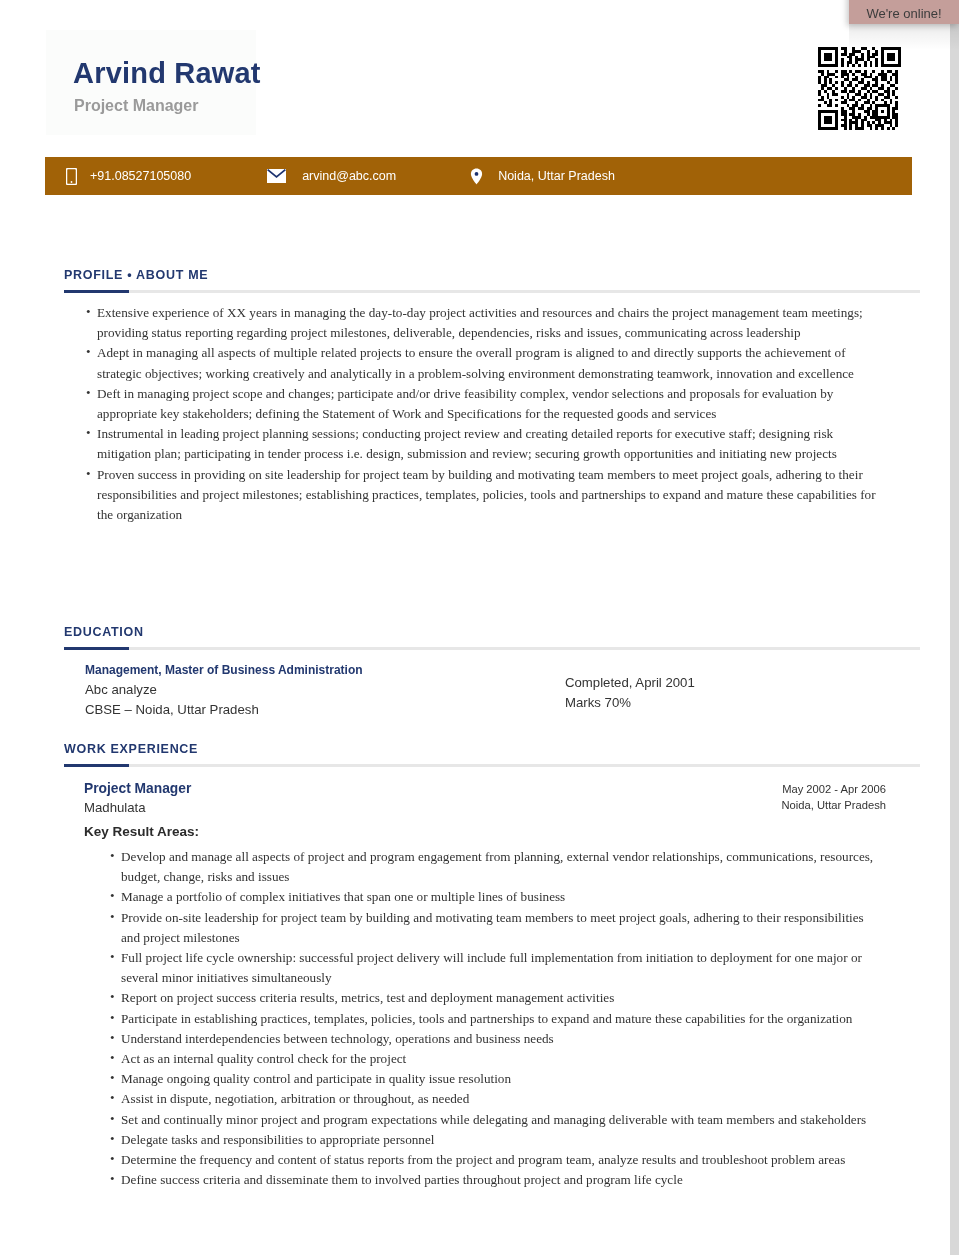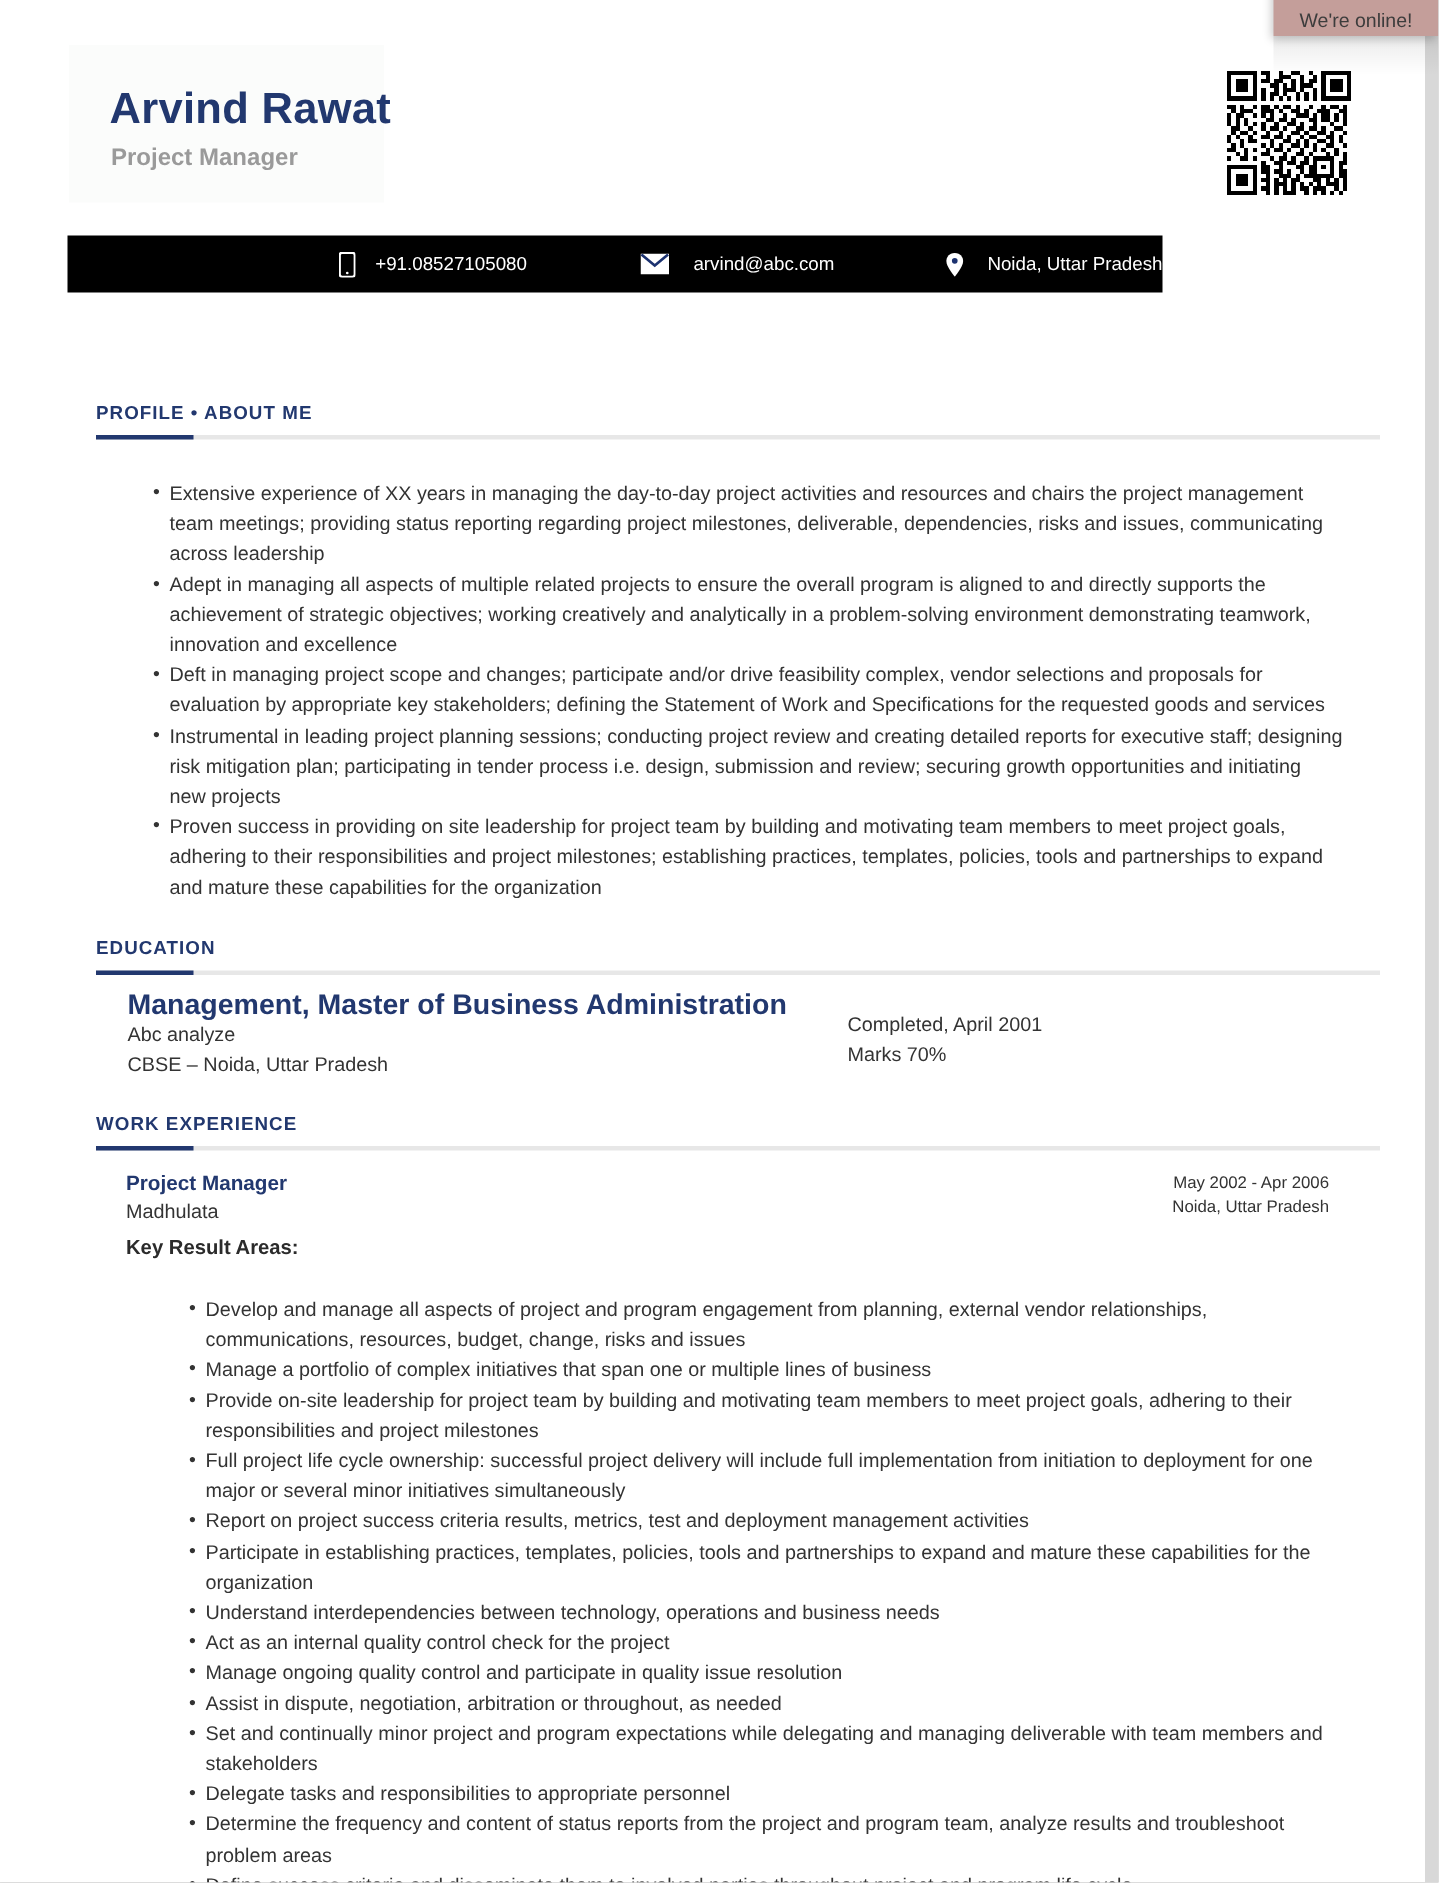--- a/index.html
+++ b/index.html
@@ -100,26 +100,25 @@
     top: 45px;
     width: 83px;
     height: 87px;
   }
 
   
   .contact-bar {
     position: absolute;
     left: 45px;
     top: 157px;
-    width: 730px;
+    width: 867px;
     height: 38px;
-    background: #000000;
+    background: #a16207;
     display: flex;
     align-items: center;
-    justify-content: flex-end;
   }
   .contact-item {
     display: flex;
     align-items: center;
     height: 100%;
   }
   .contact-item .ci-icon {
     display: flex;
     align-items: center;
     justify-content: center;
@@ -162,23 +161,24 @@
     content: "";
     position: absolute;
     left: 0; top: 0;
     width: 65px;
     height: 3px;
     background: #22386f;
   }
 
   
   ul.bullets {
-    margin: 16px;
+    margin: 0;
     padding: 0;
     list-style: none;
+    font-family: Liberation Serif, serif;
   }
   ul.bullets > li {
     position: relative;
     color: #333333;
     font-size: 13.2px;
     line-height: 20.2px;
     padding-left: 11px;
     margin-bottom: 0px;
   }
   ul.bullets > li::before {
@@ -197,21 +197,21 @@
   .edu-entry {
     position: absolute;
     left: 0;
     top: 0;
     width: 950px;
   }
   .edu-left  { position: absolute; left: 85px; top: 0; width: 450px; }
   .edu-right { position: absolute; left: 565px; top: 12px; width: 330px; }
   .edu-degree {
     color: #22386f;
-    font-size: 19px;
+    font-size: 12px;
     font-weight: bold;
     line-height: 19px;
   }
   .edu-line {
     color: #333333;
     font-size: 13.2px;
     line-height: 20px;
   }
   .edu-meta {
     color: #333333;

